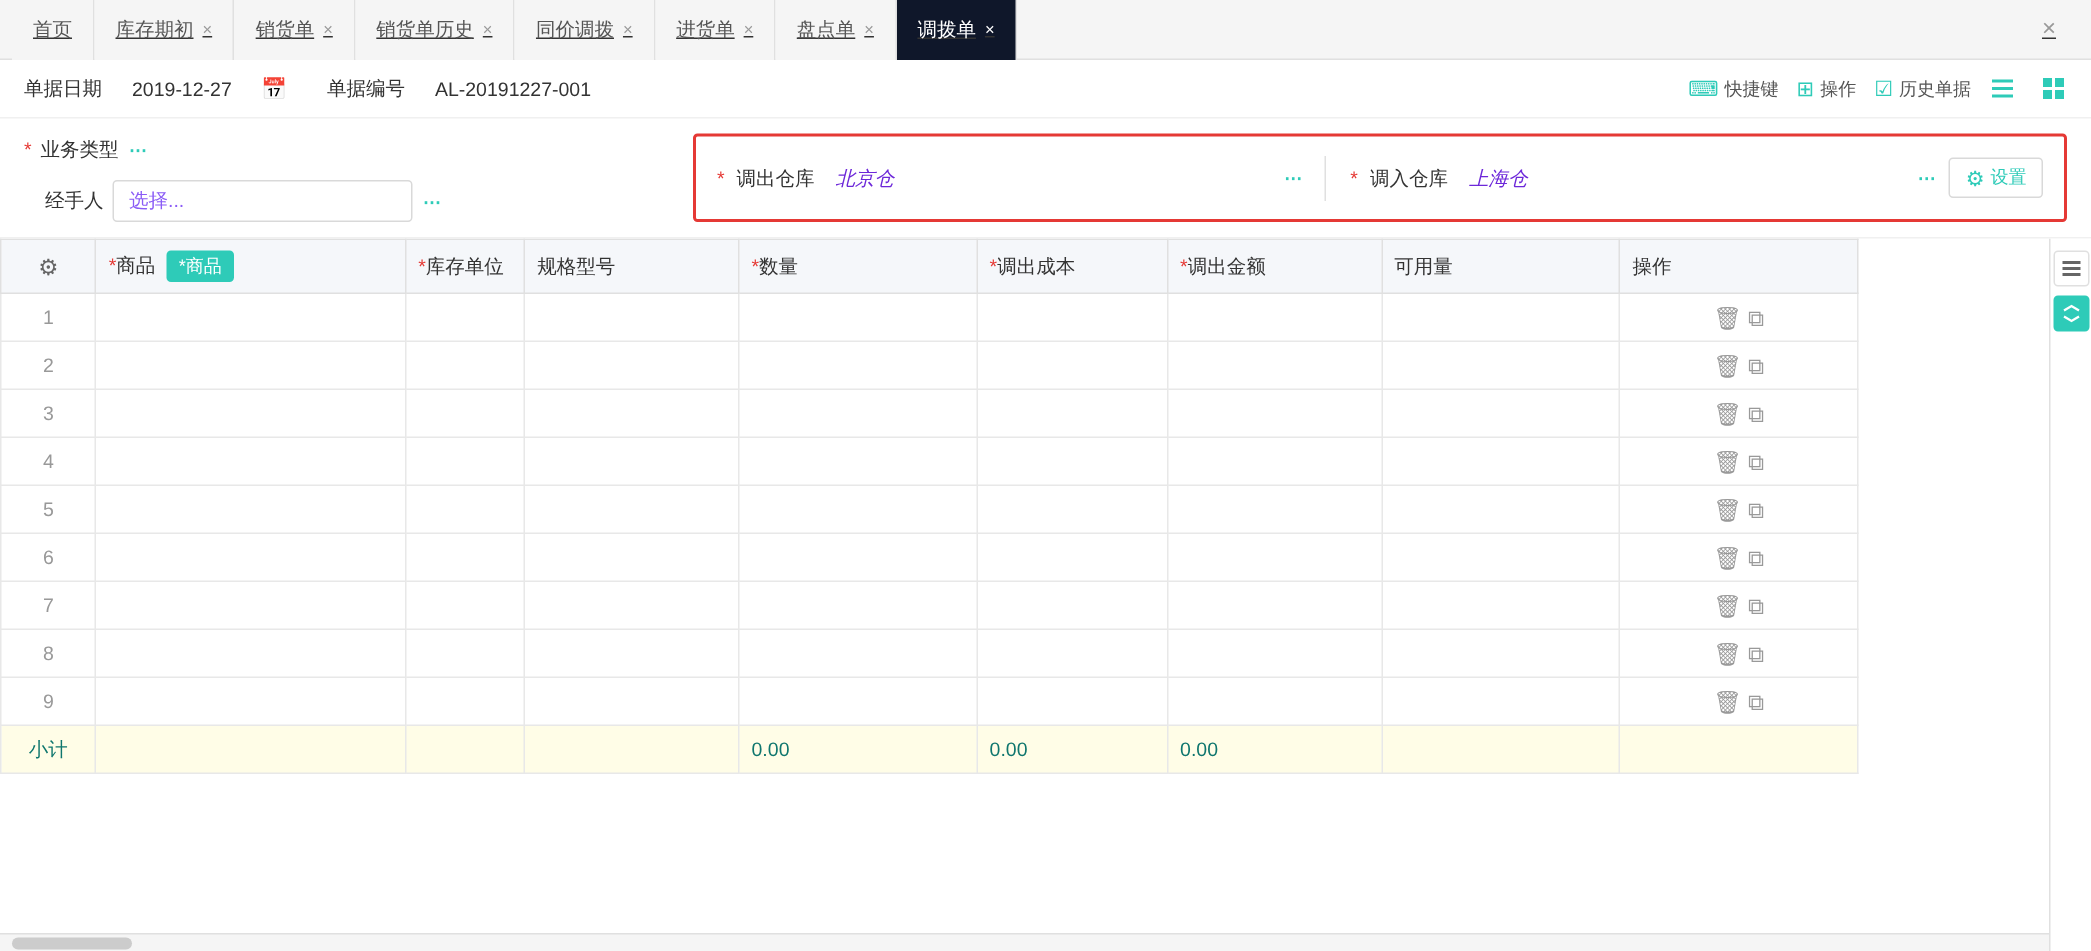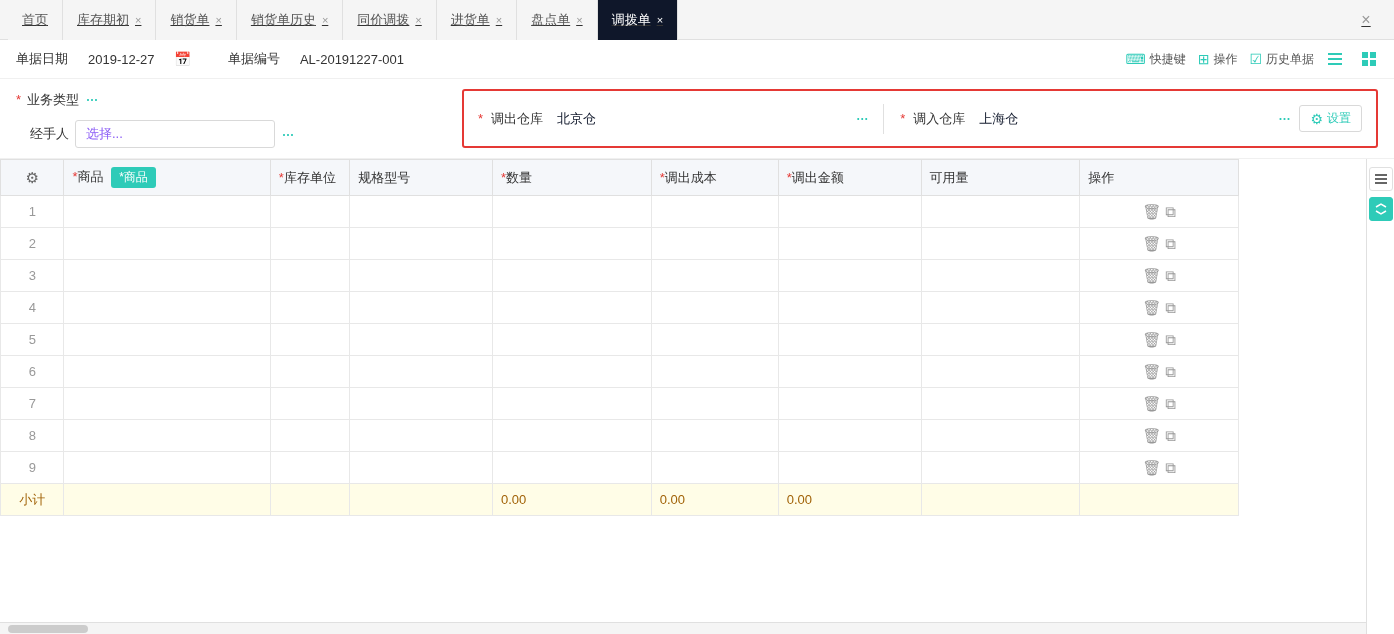--- a/index.html
+++ b/index.html
@@ -64,21 +64,21 @@
     .field-select {
       display: flex; align-items: center; gap: 4px;
       border: 1px solid #d9d9d9; border-radius: 3px;
       padding: 4px 10px; min-width: 200px; cursor: pointer;
       background: #fff;
     }
     .field-select .chevron { margin-left: auto; color: #999; font-size: 10px; }
     .field-more { color: #2ECBB8; cursor: pointer; font-size: 18px; letter-spacing: -2px; }
 
     .warehouse-field { display: flex; align-items: center; gap: 8px; flex: 1; }
-    .warehouse-name { color: #0f172a; font-size: 13px; }
+    .warehouse-name { color: #6d28d9; font-size: 13px; font-style: italic; }
     .warehouse-dots { color: #2ECBB8; cursor: pointer; font-size: 18px; letter-spacing: -2px; margin-left: auto; }
 
     .settings-btn {
       display: flex; align-items: center; gap: 4px;
       border: 1px solid #d9d9d9; border-radius: 3px;
       padding: 4px 10px; cursor: pointer; color: #2ECBB8; font-size: 12px;
       margin-left: 10px;
     }
     .settings-btn .gear { font-size: 14px; }
 
@@ -92,21 +92,21 @@
       border: 1px solid #e0e0e0; padding: 7px 8px;
       text-align: left; font-weight: normal; font-size: 13px; color: #333;
       white-space: nowrap;
     }
     td {
       border: 1px solid #e8e8e8; padding: 6px 8px;
       font-size: 13px; color: #333; height: 32px;
     }
     .row-num { text-align: center; color: #999; width: 40px; }
     .subtotal-row { background: #fffde7; }
-    .subtotal-row td { font-size: 13px; color: #a16207; }
+    .subtotal-row td { font-size: 13px; color: #0f766e; }
 
     .gear-th { text-align: center; }
     .gear-icon-btn { color: #666; cursor: pointer; font-size: 15px; }
     .scan-btn {
       background: #2ECBB8; color: #fff; border: none;
       border-radius: 3px; padding: 2px 8px; font-size: 12px; cursor: pointer;
     }
     .op-btn { color: #999; cursor: pointer; font-size: 15px; margin: 0 2px; }
     .op-cell { text-align: center; white-space: nowrap; }
 
@@ -182,21 +182,21 @@
     <div class="window-close">×</div>
   </div>
 
   <div class="main-content">
 
     <div class="doc-header">
       <div class="doc-header-left">
         <span class="field-label">单据日期</span>
         <span class="field-value">2019-12-27</span>
         <span class="calendar-icon">📅</span>
-        <span class="field-label" style="margin-left:20px;text-align:right;">单据编号</span>
+        <span class="field-label" style="margin-left:10px;text-align:right;">单据编号</span>
         <span class="field-value">AL-20191227-001</span>
       </div>
       <div class="doc-header-right">
         <div class="toolbar-btn">
           <span class="toolbar-icon">⌨</span>
           <span>快捷键</span>
         </div>
         <div class="toolbar-btn">
           <span class="toolbar-icon">⊞</span>
           <span>操作</span>

